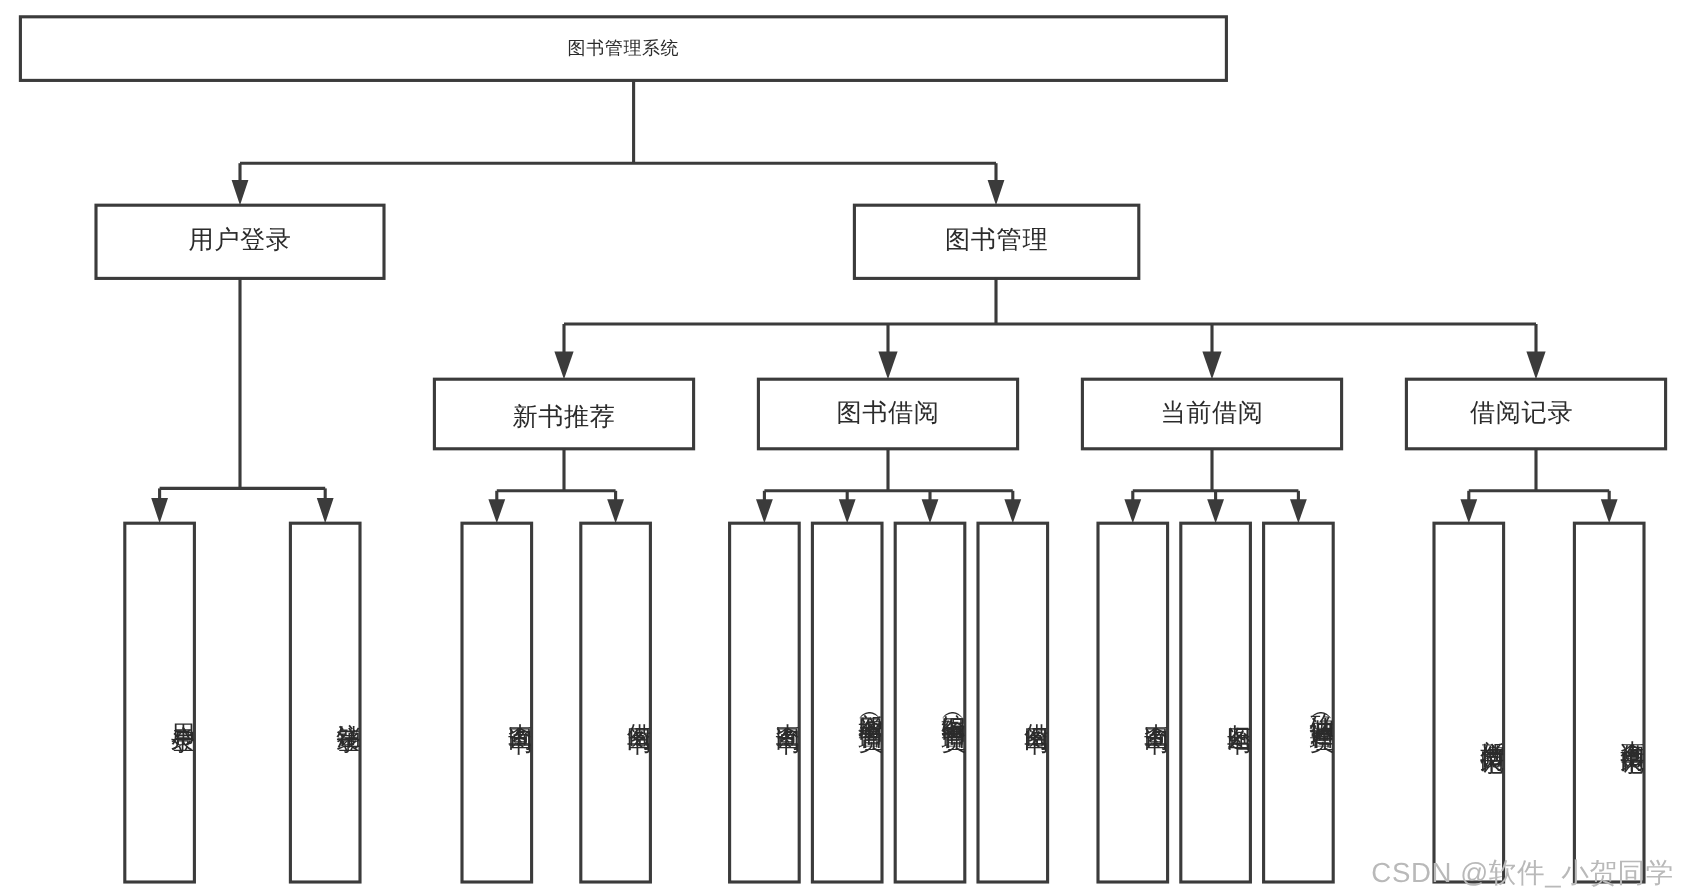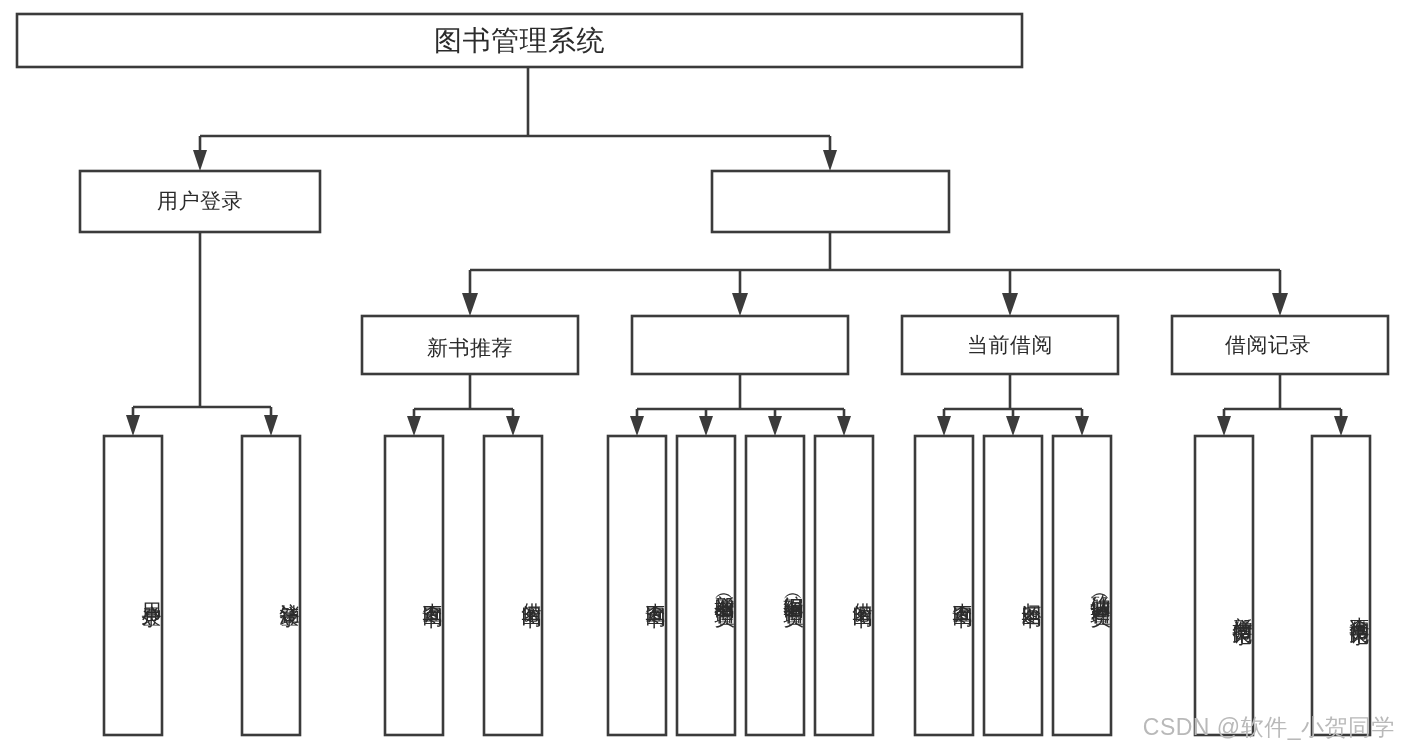--- a/index.html
+++ b/index.html
@@ -145,25 +145,27 @@
     <g>
       <path class="edge" d="M 1280 374 L 1280 409"></path>
       <path class="edge" d="M 1224 409 L 1341 409"></path>
       <path class="edge" d="M 1224 409 L 1224 419"></path>
       <path class="edge" d="M 1341 409 L 1341 419"></path>
       <polygon class="arrowhead" points="1224,436 1217,416 1231,416"></polygon>
       <polygon class="arrowhead" points="1341,436 1334,416 1348,416"></polygon>
     </g>
   </svg>
 
-  <div class="node-label" style="left:17px;top:14px;width:1005px;height:53px;font-size:28px;">图书管理系统</div>
+  <div class="node-label" style="left:17px;top:14px;width:1005px;height:53px;font-size:15px;">图书管理系统</div>
 
   <div class="node-label" style="left:80px;top:171px;width:240px;height:61px;">用户登录</div>
+  <div class="node-label" style="left:712px;top:171px;width:237px;height:61px;">图书管理</div>
 
   <div class="node-label" style="left:362px;top:316px;width:216px;height:64px;">新书推荐</div>
+  <div class="node-label" style="left:632px;top:316px;width:216px;height:58px;">图书借阅</div>
   <div class="node-label" style="left:902px;top:316px;width:216px;height:58px;">当前借阅</div>
   <div class="node-label" style="left:1172px;top:316px;width:192px;height:58px;text-align:center;">借阅记录</div>
 
   <div class="node-label vertical" style="left:104px;top:436px;width:58px;height:299px;">用户登录</div>
   <div class="node-label vertical" style="left:242px;top:436px;width:58px;height:299px;">注销登录</div>
   <div class="node-label vertical" style="left:385px;top:436px;width:58px;height:299px;">查询图书</div>
   <div class="node-label vertical" style="left:484px;top:436px;width:58px;height:299px;">借阅图书</div>
   <div class="node-label vertical" style="left:608px;top:436px;width:58px;height:299px;">查询图书</div>
   <div class="node-label vertical" style="left:677px;top:436px;width:58px;height:299px;padding-top:4px;">新增图书（管理员）</div>
   <div class="node-label vertical" style="left:746px;top:436px;width:58px;height:299px;padding-top:4px;">编辑图书（管理员）</div>

